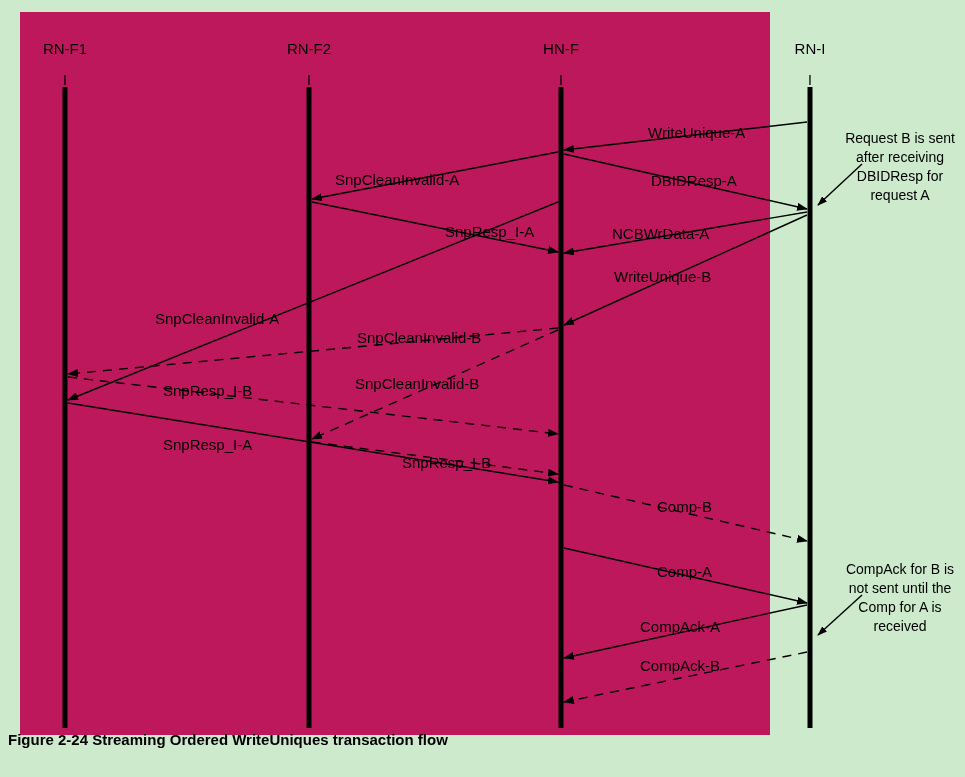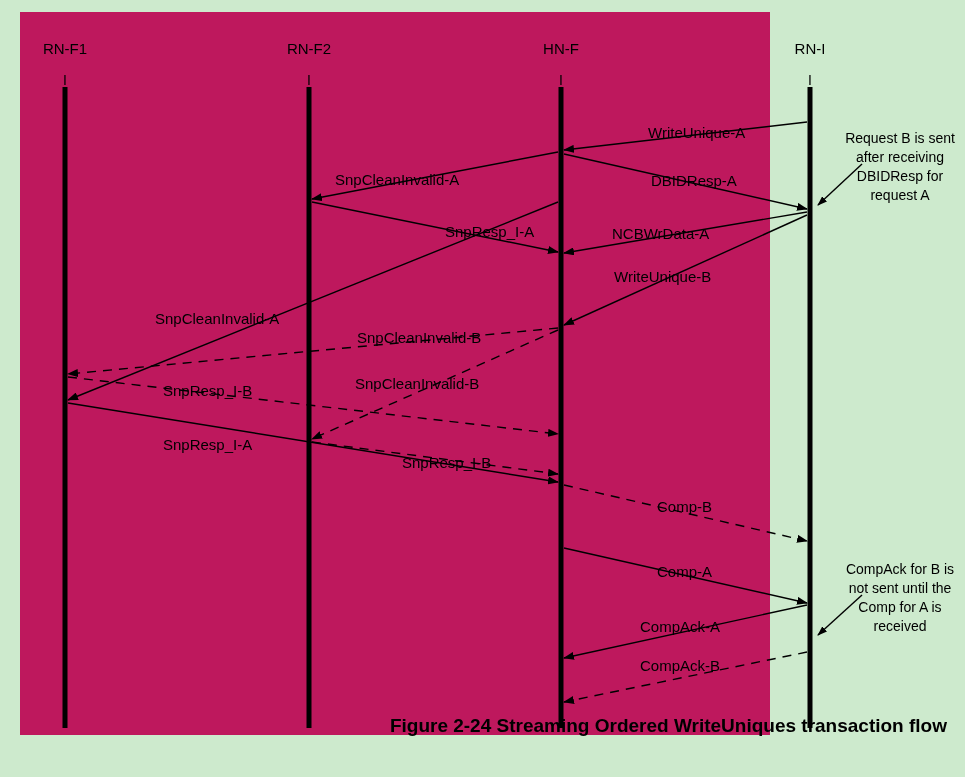--- a/index.html
+++ b/index.html
@@ -65,25 +65,24 @@
     stroke-dasharray: 9 7;
   }
   .note-leader {
     stroke: #000000;
     stroke-width: 1.4;
     fill: none;
   }
   #figure-caption {
     position: absolute;
     left: 8px;
-    top: 715px;
+    top: 731px;
     width: 945px;
-    text-align: right;
     font-family: "Liberation Sans", sans-serif;
-    font-size: 19px;
+    font-size: 15px;
     font-weight: bold;
     color: #000000;
     padding-right: 6px;
     box-sizing: border-box;
   }
 </style>
 </head>
 <body>
 
 <div id="figure-frame">

